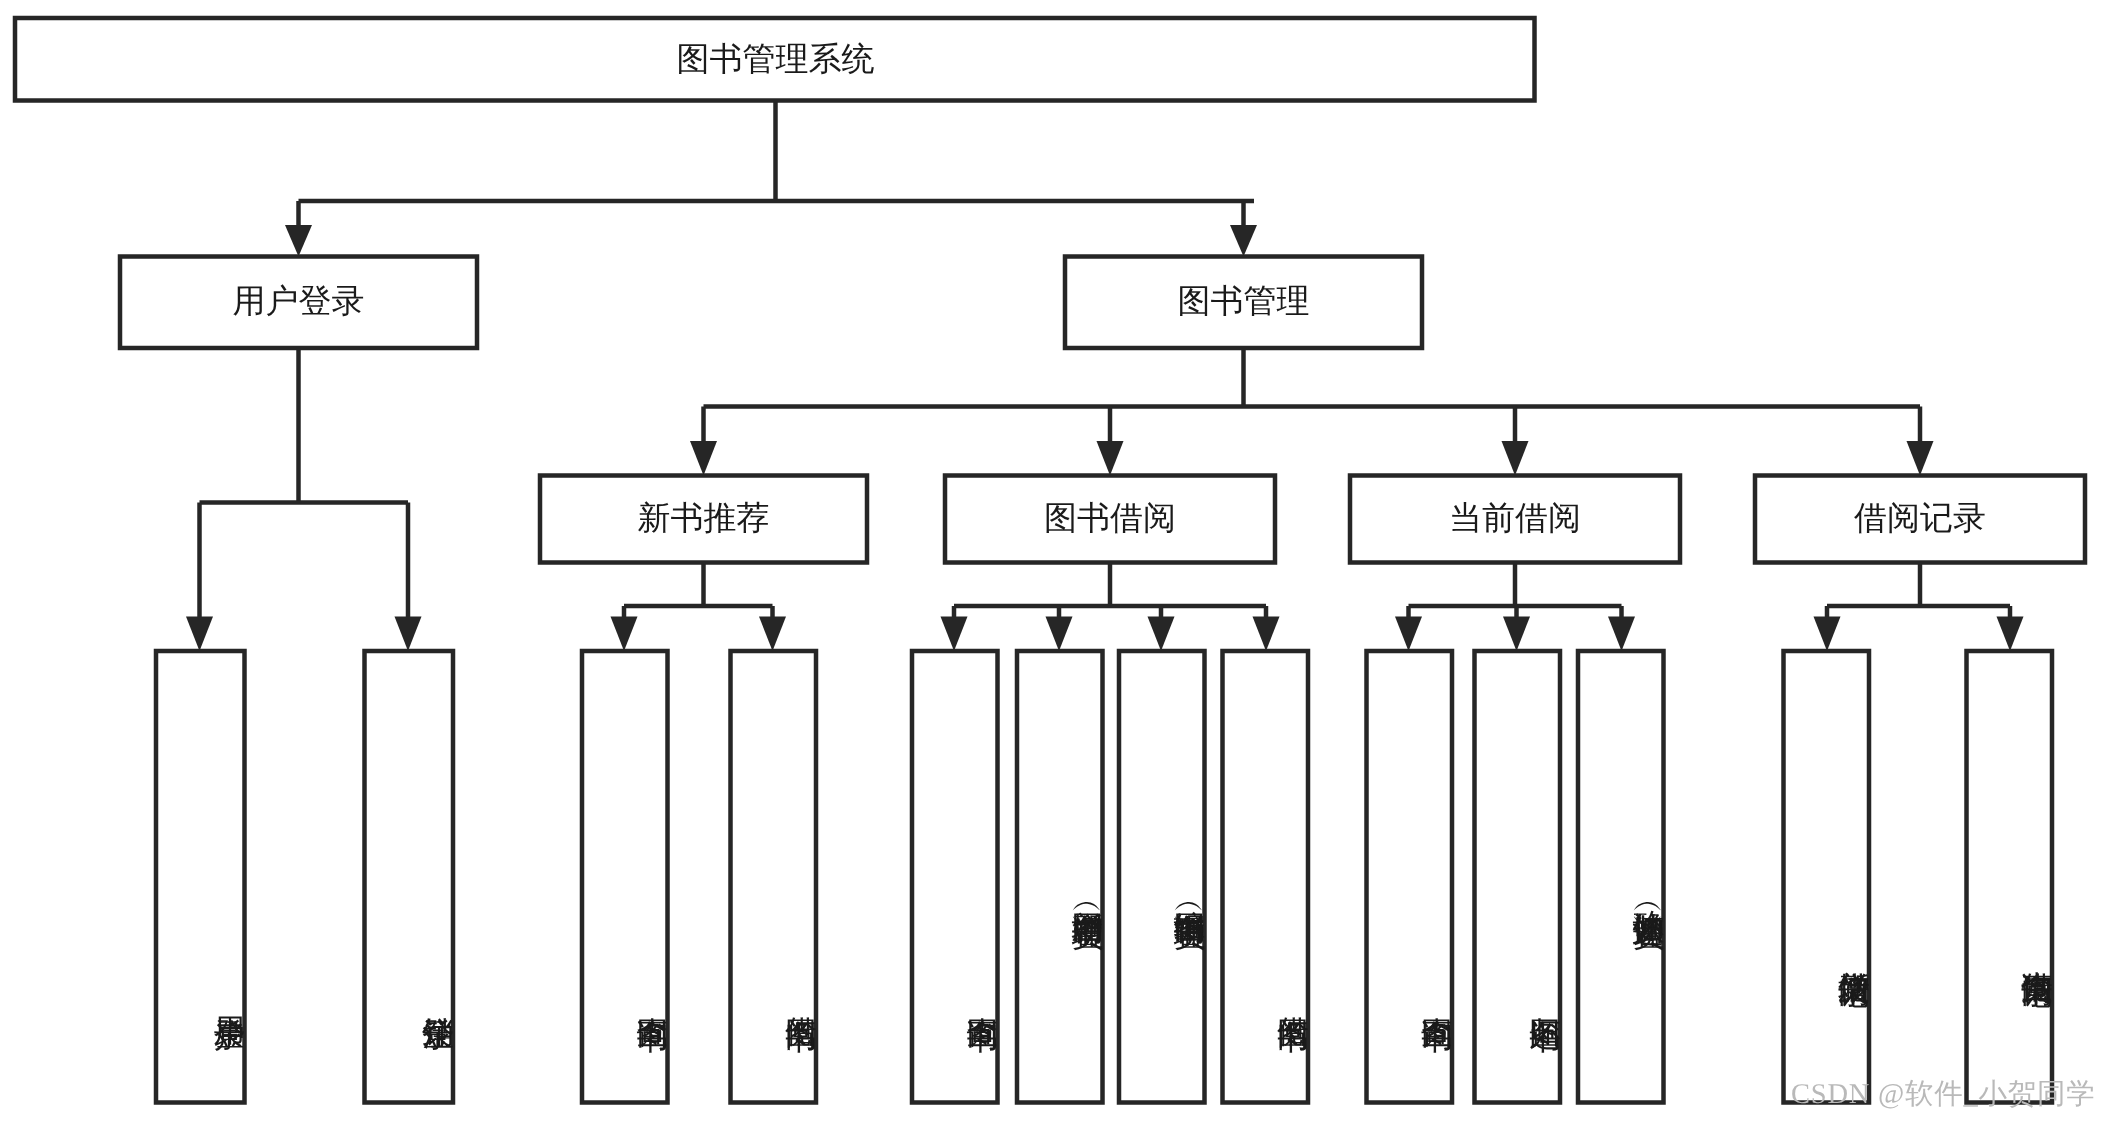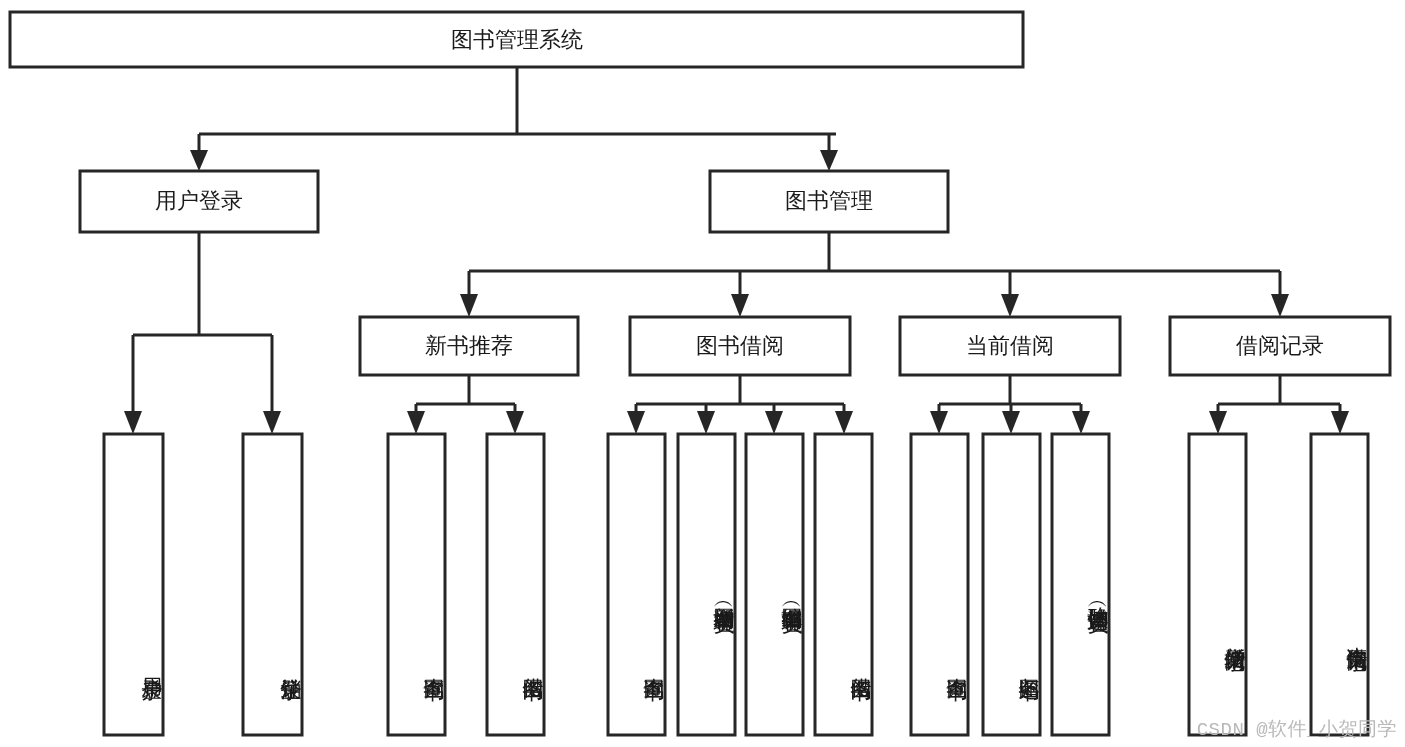--- a/index.html
+++ b/index.html
@@ -61,21 +61,21 @@
     white-space: nowrap;
     display: flex;
     align-items: flex-start;
     justify-content: center;
     pointer-events: none;
   }
   .watermark {
     position: absolute;
     right: 8px;
     bottom: 5px;
-    font-family: Liberation Mono, monospace;
+    font-family: Liberation Serif, serif;
     font-size: 19px;
     color: #b9b9b9;
     white-space: nowrap;
     letter-spacing: 0.5px;
   }
 </style>
 </head>
 <body>
 
 <div id="diagram-root">

